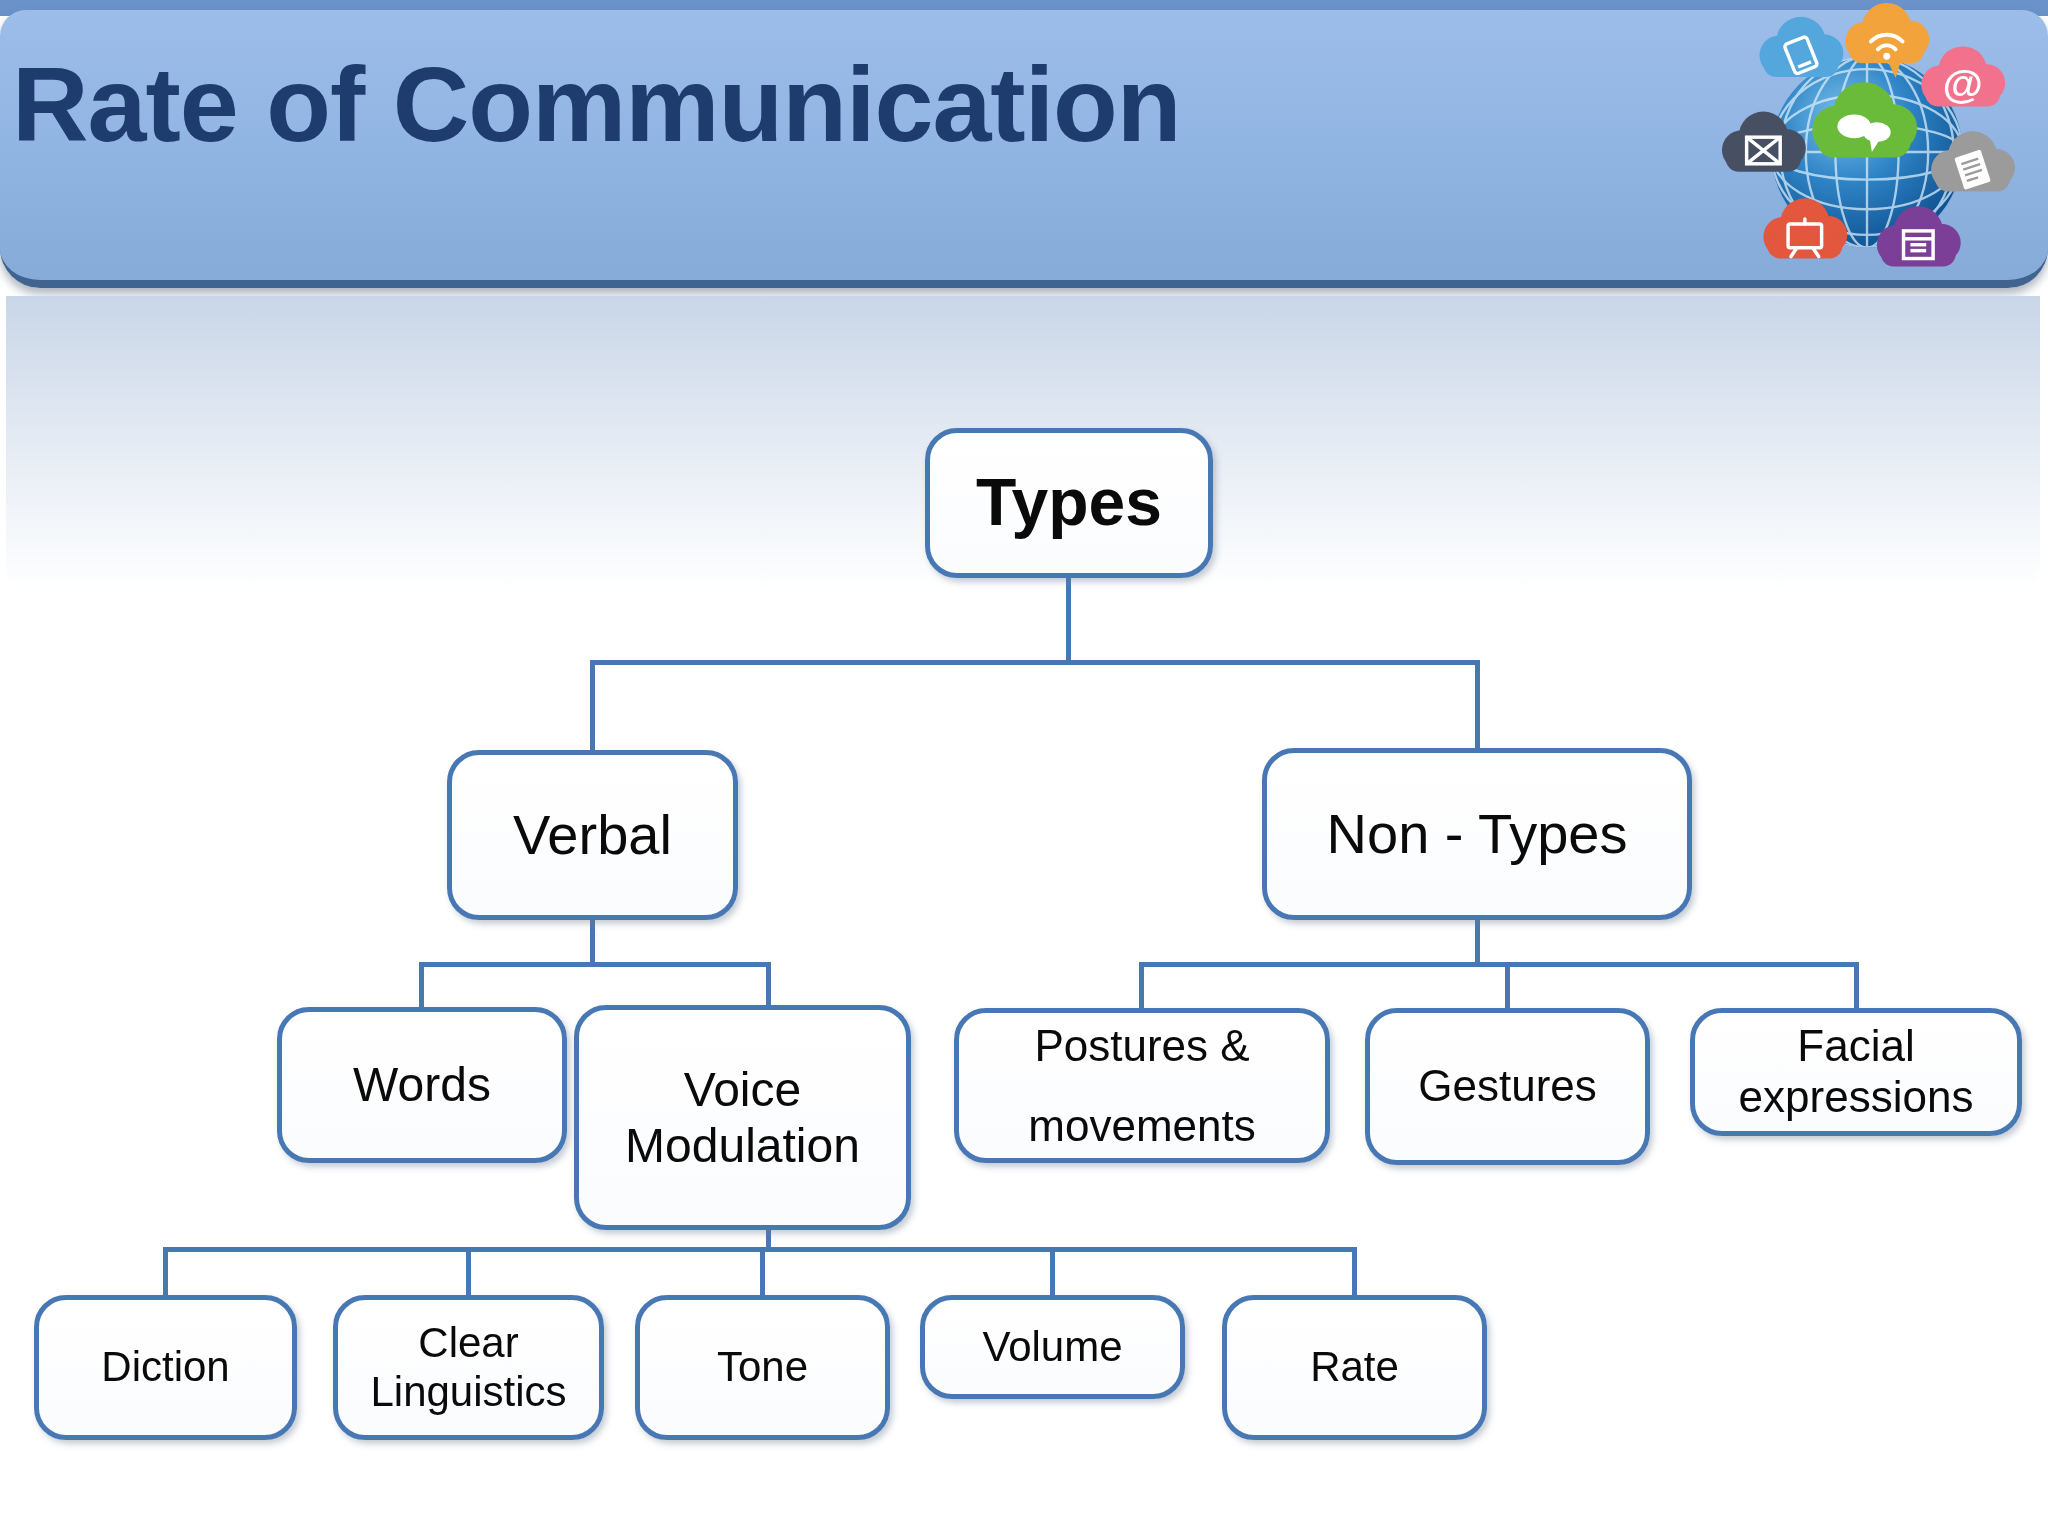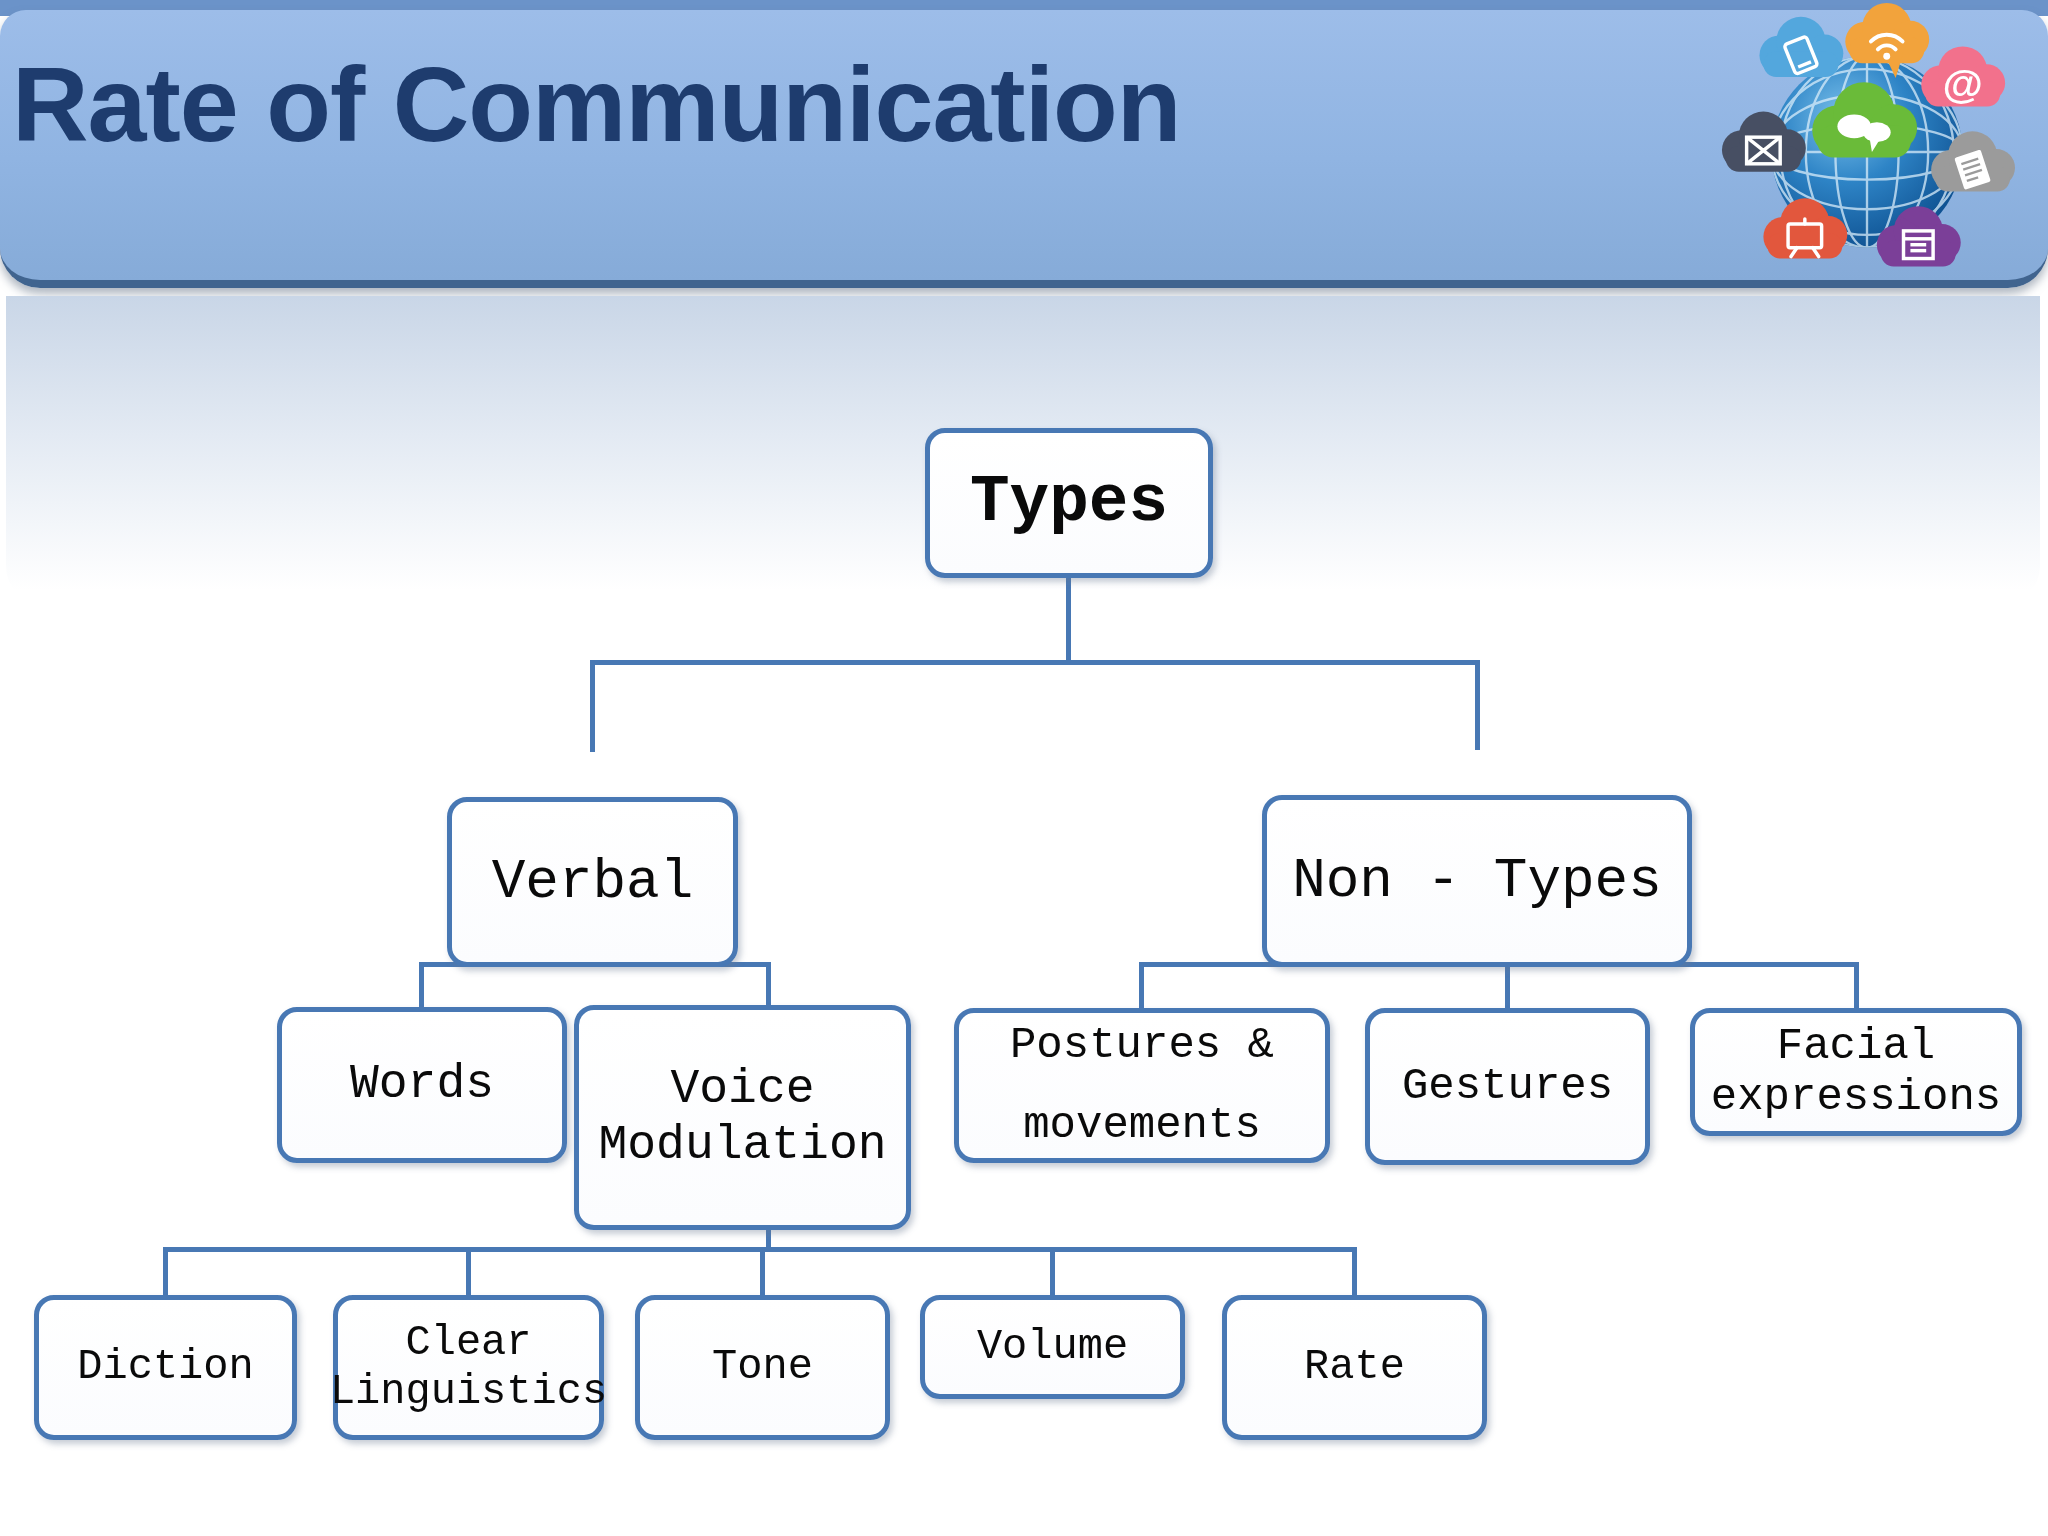--- a/index.html
+++ b/index.html
@@ -27,26 +27,26 @@
   .fade{
     position:absolute;left:6px;top:296px;width:2034px;height:310px;
     border-radius:0 0 40px 40px;
     background:linear-gradient(180deg,#c9d6e7 0%,#e3eaf3 45%,rgba(255,255,255,0) 95%);
   }
   
   .node{
     position:absolute;box-sizing:border-box;
     display:flex;align-items:center;justify-content:center;text-align:center;
     background:linear-gradient(180deg,#ffffff 0%,#fbfcfe 100%);
-    border:5px solid #4878b4;border-radius:20px;
+    border:5px solid #4878b4;border-radius:32px;
     box-shadow:3px 4px 6px rgba(105,120,145,0.38);
-    color:#0a0a0a;line-height:1.15;padding:0 6px;font-family:Liberation Mono, monospace;
+    color:#0a0a0a;line-height:1.15;padding:0 6px;
   }
   .lvl1{font-size:66px;font-weight:700;}
-  .lvl2{font-size:56px;margin-top:47px;}
+  .lvl2{font-size:56px;}
   .lvl3{font-size:48px;}
   .lvl3s{font-size:44px;}
   .lvl4{font-size:42px;}
   .spread{line-height:1.8;}
   .ln{position:absolute;background:#4878b4;}
 </style>
 </head>
 <body>
 
 <div class="slide">

